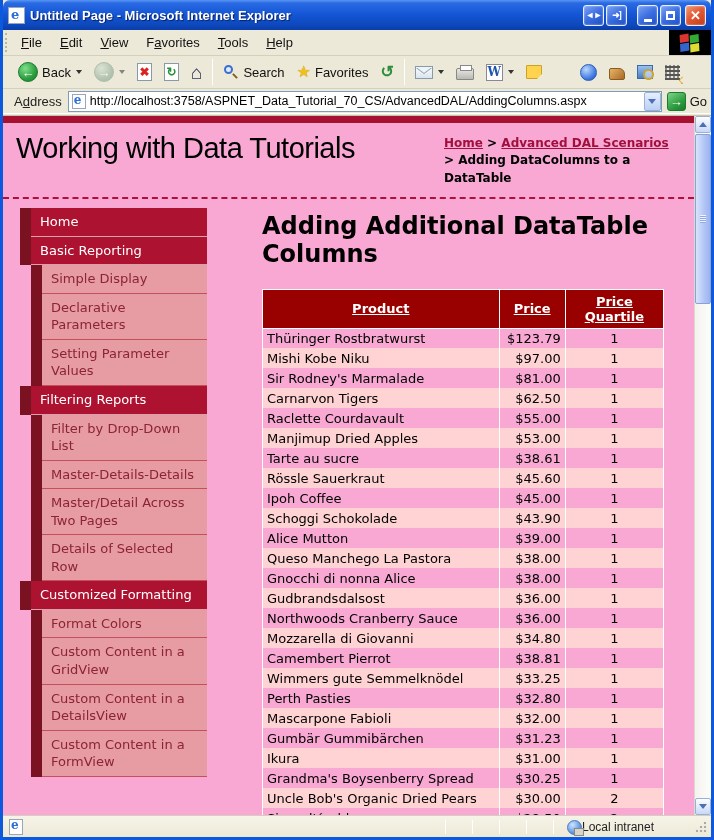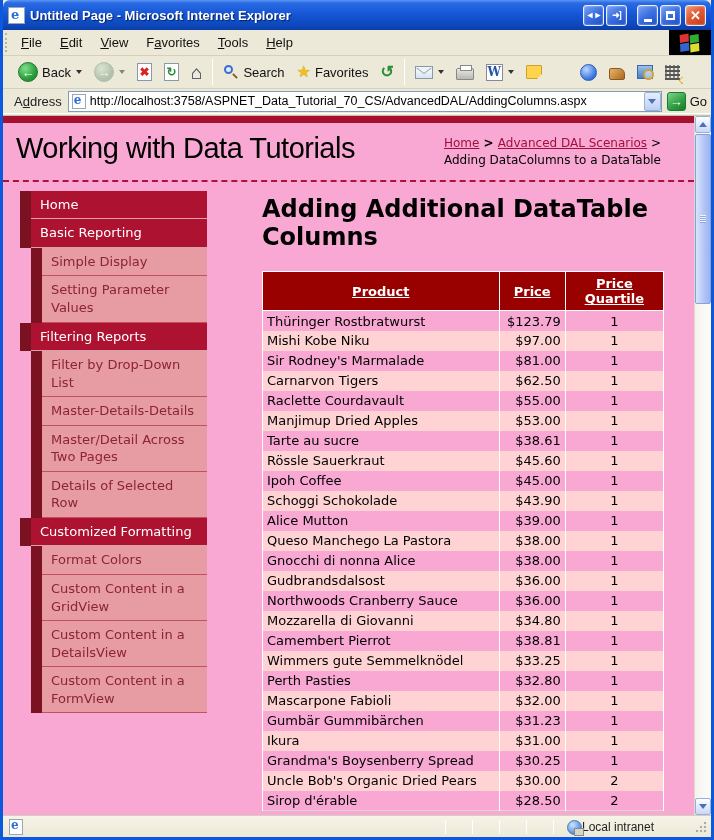--- a/index.html
+++ b/index.html
@@ -109,21 +109,21 @@
   .scroll-btn.down i{ border-top:5px solid #4d6fb8;}
   .scroll-thumb{ height:170px; margin:1px 0; background:linear-gradient(90deg,#d9e4fd,#b0c4f5 60%,#9cb4ee); border:1px solid #8aa0d8; border-radius:2px; position:relative;}
   .scroll-thumb:after{ content:""; position:absolute; left:4px; right:4px; top:50%; margin-top:-4px; height:8px;
      background:repeating-linear-gradient(180deg,#eef3ff 0 1px,#93a9e0 1px 2px);}
   .scroll-track-rest{ flex:1;}
 
   .page-inner{ margin-right:17px; height:100%; overflow:hidden;}
   .top-band{ height:7px; background:#a6112f;}
   .page-header{ display:flex; justify-content:space-between; padding:9px 14px 10px 13px; border-bottom:2px dashed #b0103a;}
   .site-title{ font-size:29px; color:#000; letter-spacing:-0.5px; font-family:"Liberation Sans",sans-serif; }
-  .breadcrumb{ width:236px; font-family:"DejaVu Sans",sans-serif; font-size:12px; font-weight:normal; color:#000; line-height:1.45; margin-top:3px; flex-shrink:0;}
+  .breadcrumb{ width:236px; font-family:"DejaVu Sans",sans-serif; font-size:12px; font-weight:bold; color:#000; line-height:1.45; margin-top:3px; flex-shrink:0;}
   .breadcrumb a{ color:#a1103c; text-decoration:underline; cursor:pointer;}
 
   .page-body{ display:flex; align-items:flex-start; padding-top:9px; font-family:"DejaVu Sans",sans-serif;}
 
   
   .sidebar{ width:187px; margin-left:17px; flex-shrink:0;}
   .side-item{ display:flex; align-items:stretch; cursor:pointer;}
   .side-item .blk{ width:11px; background:#7a1222; flex-shrink:0;}
   .side-item .sbody{ flex:1; font-size:13px; line-height:1.35; padding:5px 6px 5px 9px;}
   .side-item.header .sbody{ background:#ad1331; color:#fff; border-bottom:1px solid #dba0ac;}
@@ -314,20 +314,21 @@
               <span class="sbody">Basic Reporting</span>
             </div>
             <div class="side-item sub">
               <span class="pad"></span>
               <span class="blk2"></span>
               <span class="sbody">Simple Display</span>
             </div>
             <div class="side-item sub">
               <span class="pad"></span>
               <span class="blk2"></span>
+              <span class="sbody">Declarative Parameters</span>
             </div>
             <div class="side-item sub">
               <span class="pad"></span>
               <span class="blk2"></span>
               <span class="sbody">Setting Parameter Values</span>
             </div>
             <div class="side-item header">
               <span class="blk"></span>
               <span class="sbody">Filtering Reports</span>
             </div>

